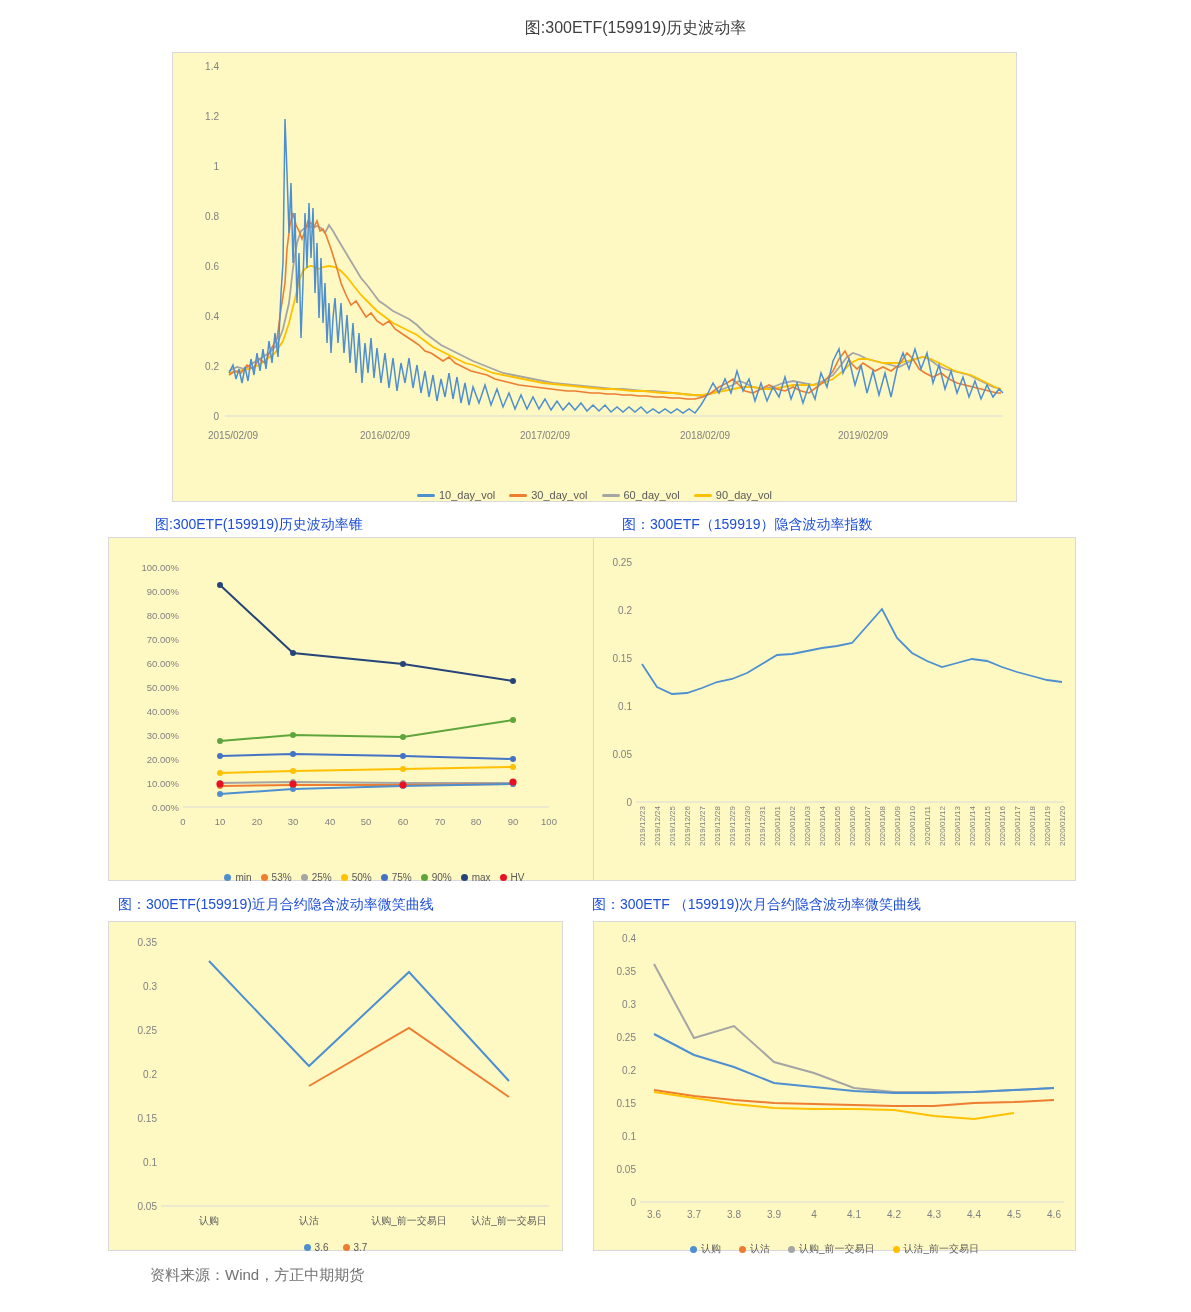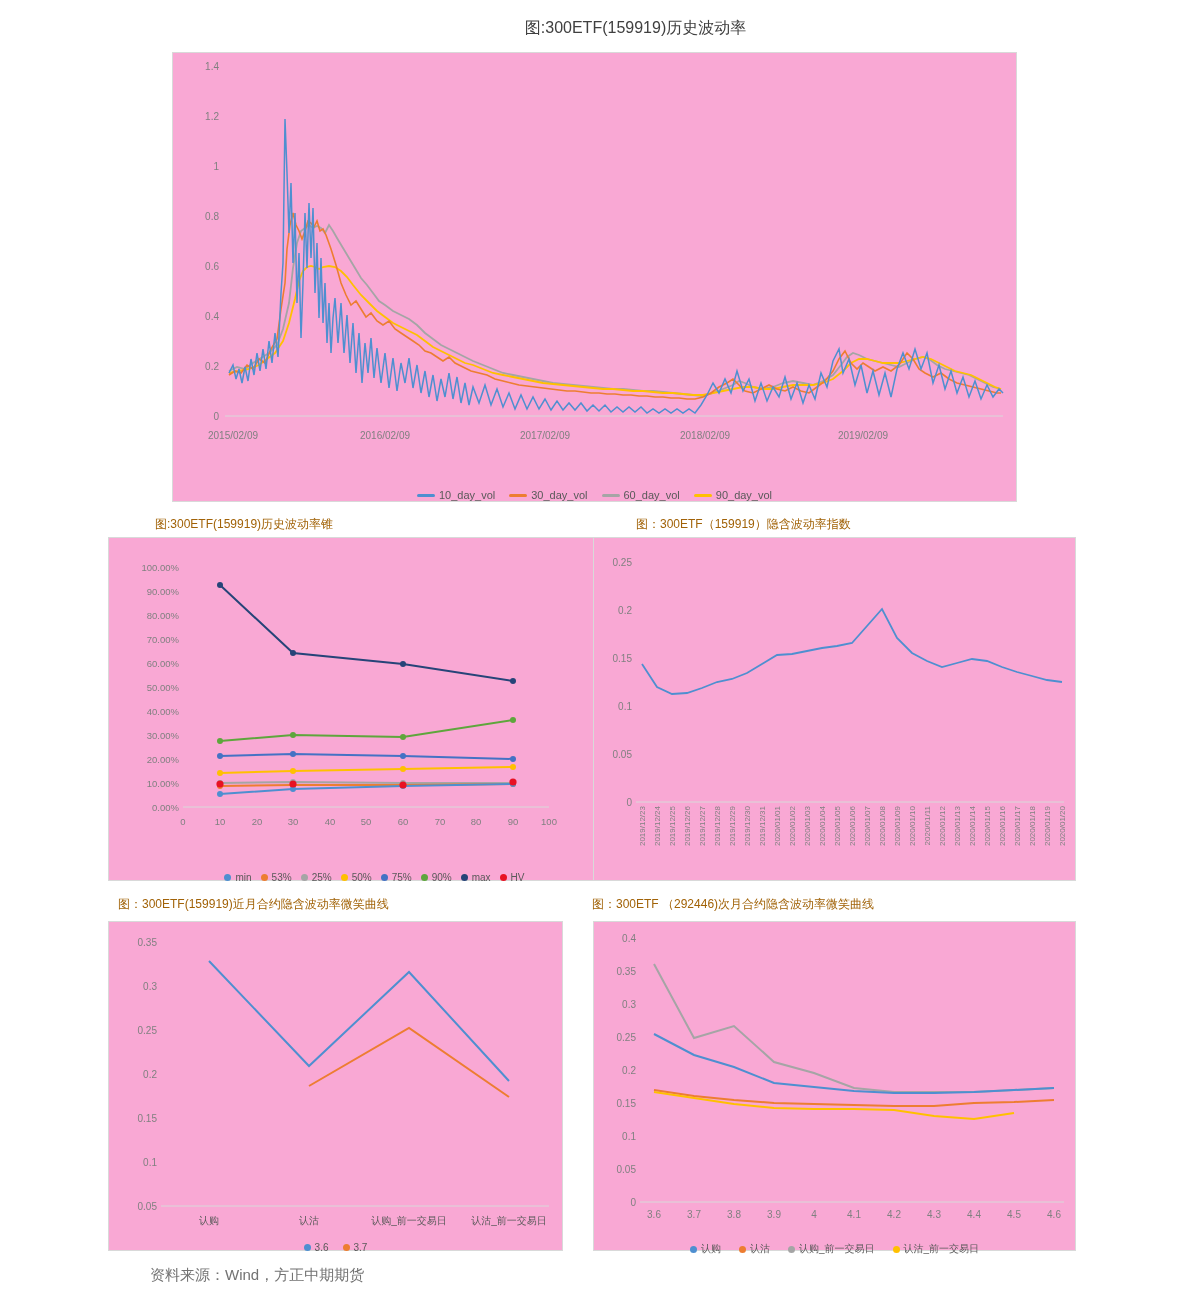--- a/index.html
+++ b/index.html
@@ -1,19 +1,19 @@
 <!DOCTYPE html>
 <html><head>
 <meta charset="utf-8">
 <style>
   html,body{margin:0;padding:0;}
   body{width:1191px;height:1312px;background:#ffffff;font-family:"Liberation Sans",sans-serif;color:#404040;position:relative;overflow:hidden;}
   .title{text-align:center;font-size:16px;color:#404040;padding-left:40px;}
-  .panel-title{font-size:12px;color:#a16207;}
-  .chart-box{border:1px solid #d9d9d9;background:#f9a8d4;position:absolute;box-sizing:border-box;text-align:right;}
+  .panel-title{font-size:14px;color:#1d4ed8;}
+  .chart-box{border:1px solid #d9d9d9;background:#fef9c3;position:absolute;box-sizing:border-box;text-align:right;}
   .axis-label{font-size:10px;fill:#808080;}
   .legend{display:flex;justify-content:center;align-items:center;gap:14px;font-size:11px;color:#595959;flex-wrap:wrap;}
   .legend .item{display:flex;align-items:center;gap:4px;}
   .legend .swatch{display:inline-block;width:18px;height:3px;border-radius:2px;}
   .legend .dot{display:inline-block;width:7px;height:7px;border-radius:50%;}
   .src{position:absolute;left:150px;top:1266px;font-size:15px;color:#737373;}
   svg{display:block;}
   text{font-family:"Liberation Sans",sans-serif;}
 </style>
 </head>
@@ -67,21 +67,21 @@
         <span>60_day_vol</span>
       </span>
     <span class="item">
         <span class="swatch" style="background:#ffc000"></span>
         <span>90_day_vol</span>
       </span>
   </div>
 </div>
 
 <div class="panel-title" style="position:absolute;left:155px;top:516px;">图:300ETF(159919)历史波动率锥</div>
-<div class="panel-title" style="position:absolute;left:636px;top:516px;">图：300ETF（159919）隐含波动率指数</div>
+<div class="panel-title" style="position:absolute;left:622px;top:516px;">图：300ETF（159919）隐含波动率指数</div>
 
 <div class="chart-box" style="left:108px;top:537px;width:533px;height:344px;">
   <svg width="453" height="342" viewBox="0 0 453 342">
     <g font-size="9.5" fill="#808080" text-anchor="end">
       <text x="70" y="33">100.00%</text>
       <text x="70" y="57">90.00%</text>
       <text x="70" y="81">80.00%</text>
       <text x="70" y="105">70.00%</text>
       <text x="70" y="129">60.00%</text>
       <text x="70" y="153">50.00%</text>
@@ -245,21 +245,21 @@
       <text transform="translate(411,268) rotate(-90)" text-anchor="end">2020/01/16</text>
       <text transform="translate(426,268) rotate(-90)" text-anchor="end">2020/01/17</text>
       <text transform="translate(441,268) rotate(-90)" text-anchor="end">2020/01/18</text>
       <text transform="translate(456,268) rotate(-90)" text-anchor="end">2020/01/19</text>
       <text transform="translate(471,268) rotate(-90)" text-anchor="end">2020/01/20</text>
     </g>
   </svg>
 </div>
 
 <div class="panel-title" style="position:absolute;left:118px;top:896px;">图：300ETF(159919)近月合约隐含波动率微笑曲线</div>
-<div class="panel-title" style="position:absolute;left:592px;top:896px;">图：300ETF （292446)次月合约隐含波动率微笑曲线</div>
+<div class="panel-title" style="position:absolute;left:592px;top:896px;">图：300ETF （159919)次月合约隐含波动率微笑曲线</div>
 
 <div class="chart-box" style="left:108px;top:921px;width:455px;height:330px;">
   <svg width="453" height="328" viewBox="0 0 453 328">
     <g font-size="10" fill="#808080" text-anchor="end">
       <text x="48" y="24">0.35</text>
       <text x="48" y="68">0.3</text>
       <text x="48" y="112">0.25</text>
       <text x="48" y="156">0.2</text>
       <text x="48" y="200">0.15</text>
       <text x="48" y="244">0.1</text>

